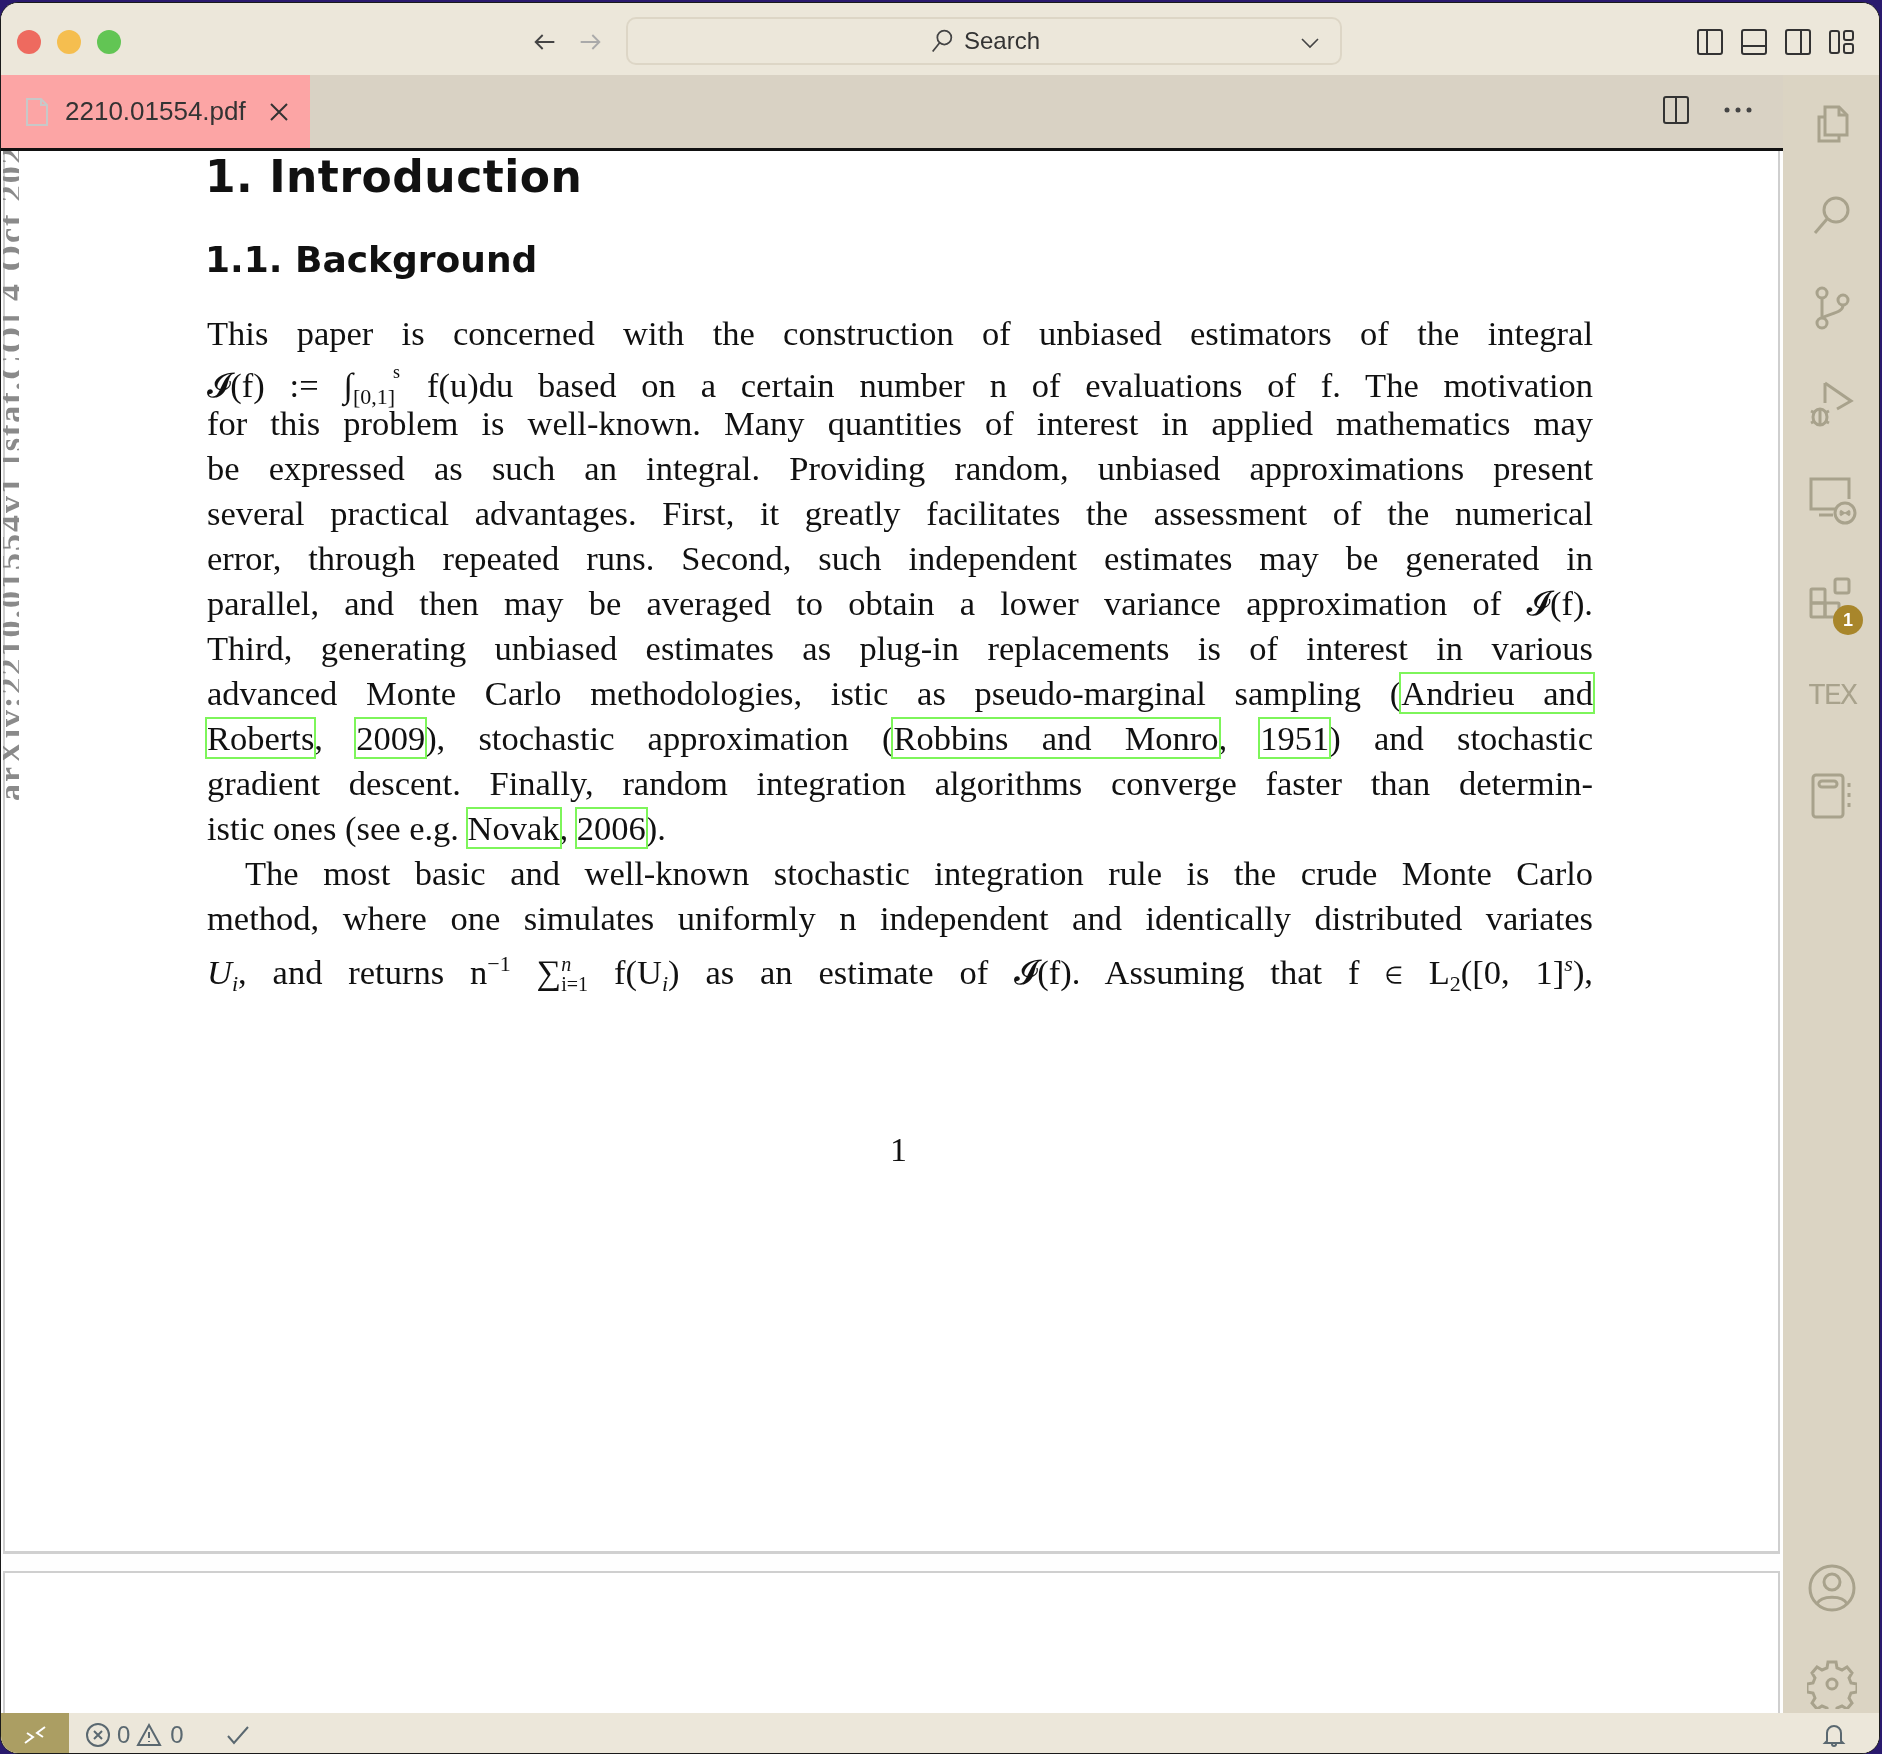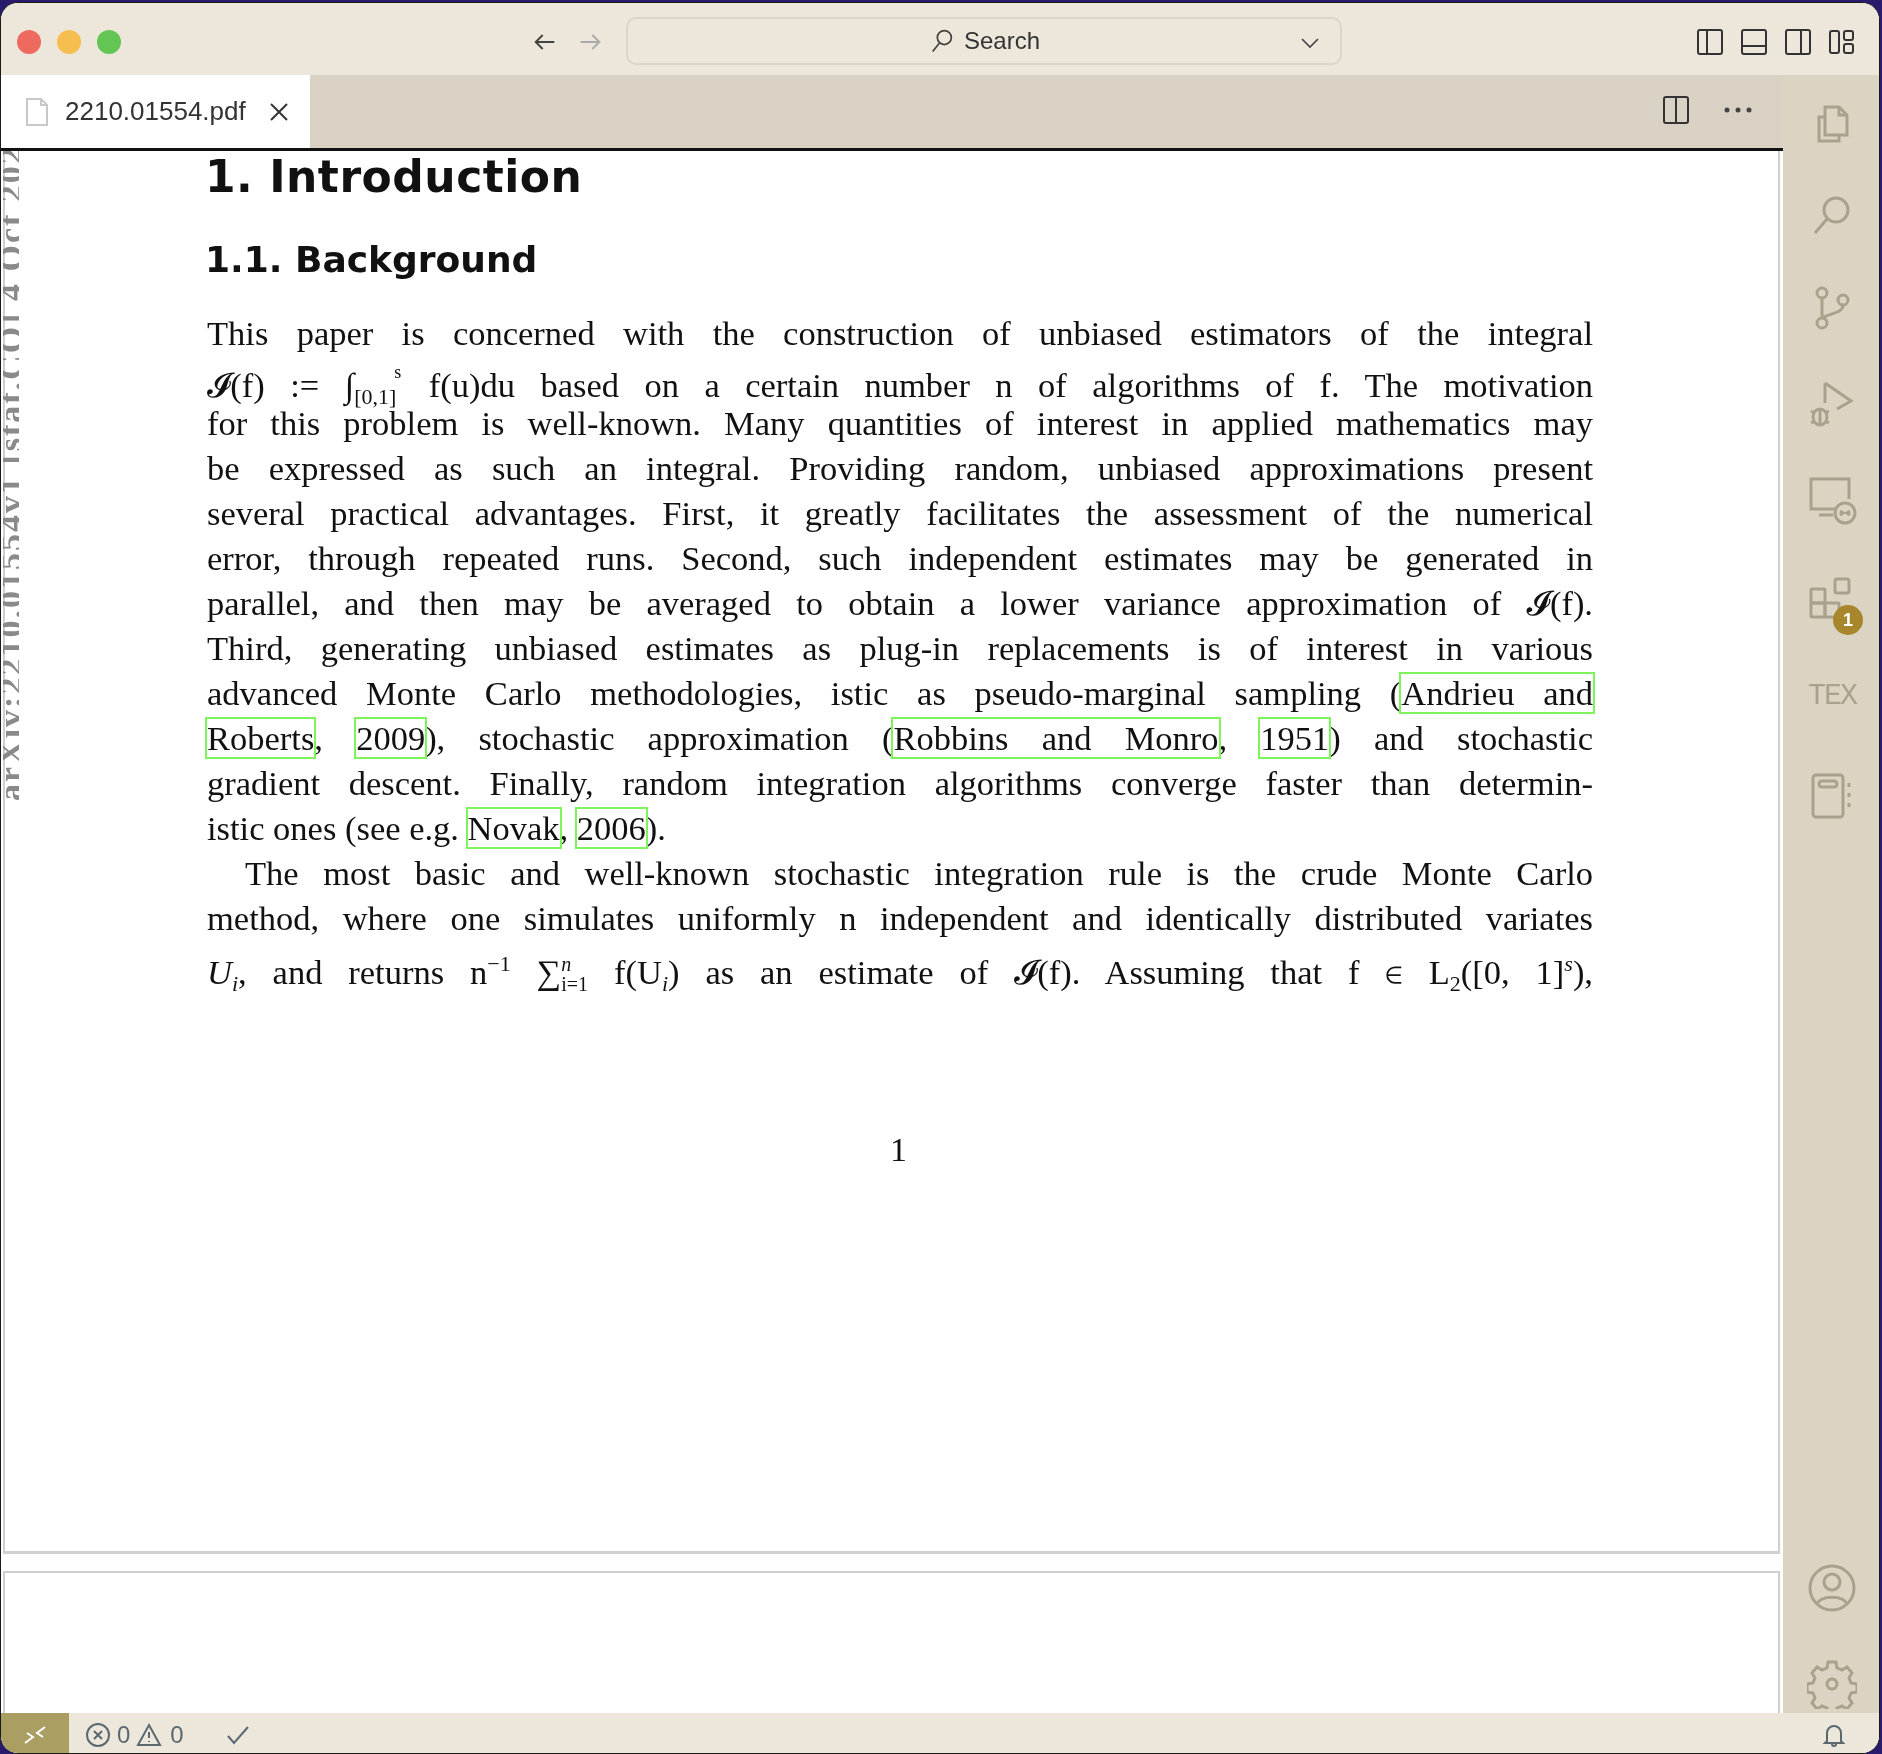--- a/index.html
+++ b/index.html
@@ -27,21 +27,21 @@
     color: #333; font-size: 24px;
   }
   .search-box .search-icon { width: 28px; height: 28px; margin-right: 8px; }
   .search-box .chev { position: absolute; right: 18px; top: 12px; width: 24px; height: 24px; }
   .layout-icons { position: absolute; right: 22px; top: 24px; display: flex; gap: 14px; }
   .layout-icons span { width: 30px; height: 30px; display: block; }
 
   
   .tabbar { position: absolute; left: 0; top: 72px; width: 1782px; height: 73px; background: #d9d2c4; }
   .tab {
-    position: absolute; left: 0; top: 0; width: 309px; height: 73px; background: #ffffff;
+    position: absolute; left: 0; top: 0; width: 309px; height: 73px; background: #fca5a5;
     display: flex; align-items: center; padding-left: 24px; color: #333; font-size: 26px;
   }
   .tab .file-icon { width: 24px; height: 30px; margin-right: 16px; }
   .tab .close { margin-left: 22px; width: 22px; height: 22px; }
   .tab-actions { position: absolute; right: 30px; top: 18px; display: flex; gap: 32px; align-items: center; }
   .tab-actions span { width: 30px; height: 34px; display: flex; align-items: center; justify-content: center; }
 
   
   .editor { position: absolute; left: 0; top: 145px; width: 1782px; height: 1565px; background: #fefefe; border-top: 3px solid #111; }
   .page {
@@ -180,21 +180,21 @@
 
   <div class="editor">
     <div class="page">
       <div class="arxiv-stamp">arXiv:2210.01554v1 [stat.CO] 4 Oct 2022</div>
 
       <div class="h1">1.  Introduction</div>
       <div class="h2">1.1.  Background</div>
 
       <div class="body-text">
         <span class="line">This paper is concerned with the construction of unbiased estimators of the integral</span>
-        <span class="line"><span>𝓘(f) := ∫</span><sub style="font-size:22px">[0,1]</sub><sup style="font-size:18px;position:relative;left:-2px;top:-6px">s</sup><span> f(u)du based on a certain number n of algorithms of f.  The motivation</span></span>
+        <span class="line"><span>𝓘(f) := ∫</span><sub style="font-size:22px">[0,1]</sub><sup style="font-size:18px;position:relative;left:-2px;top:-6px">s</sup><span> f(u)du based on a certain number n of evaluations of f.  The motivation</span></span>
         <span class="line">for this problem is well-known. Many quantities of interest in applied mathematics may</span>
         <span class="line">be expressed as such an integral.  Providing random, unbiased approximations present</span>
         <span class="line">several practical advantages. First, it greatly facilitates the assessment of the numerical</span>
         <span class="line">error, through repeated runs. Second, such independent estimates may be generated in</span>
         <span class="line">parallel, and then may be averaged to obtain a lower variance approximation of 𝓘(f).</span>
         <span class="line">Third, generating unbiased estimates as plug-in replacements is of interest in various</span>
         <span class="line"><span>advanced Monte Carlo methodologies, istic as pseudo-marginal sampling (</span><span class="cite">Andrieu and</span></span>
         <span class="line"><span class="cite">Roberts</span>, <span class="cite">2009</span><span>), stochastic approximation (</span><span class="cite">Robbins and Monro</span>, <span class="cite">1951</span><span>) and stochastic</span></span>
         <span class="line">gradient descent. Finally, random integration algorithms converge faster than determin-</span>
         <span class="line last"><span>istic ones (see e.g. </span><span class="cite">Novak</span>, <span class="cite">2006</span><span>).</span></span>

